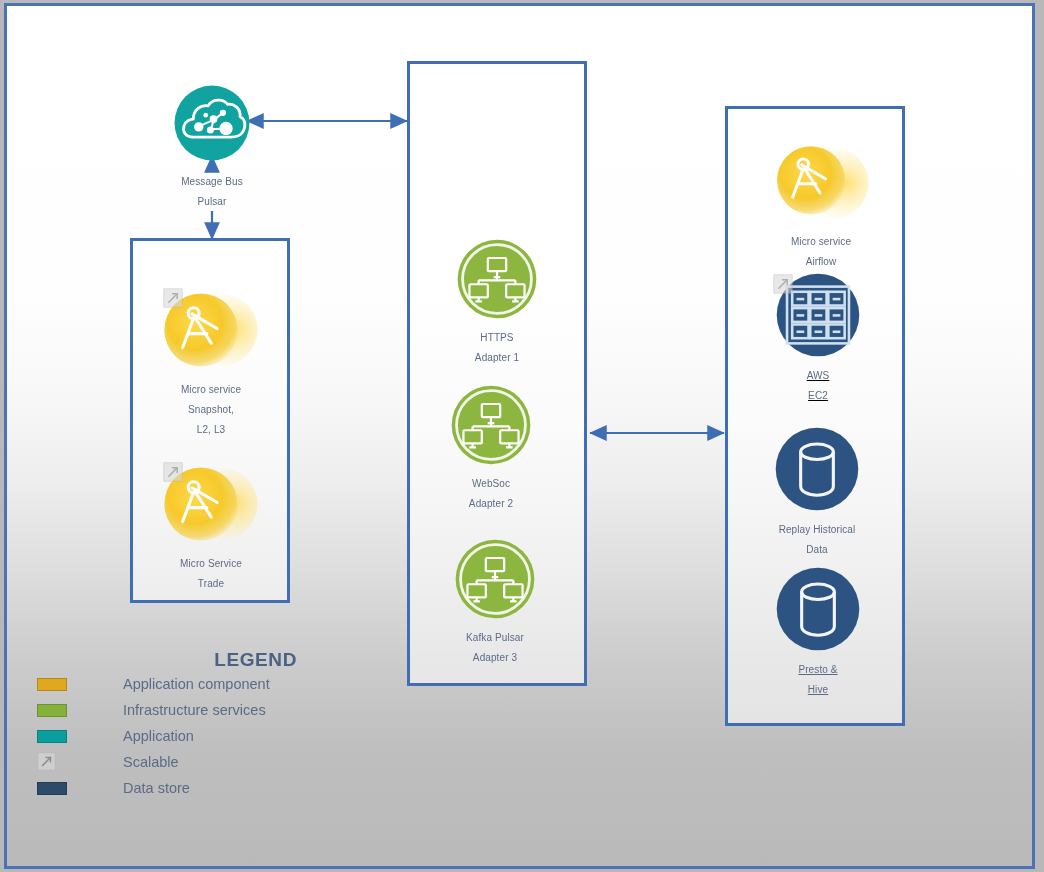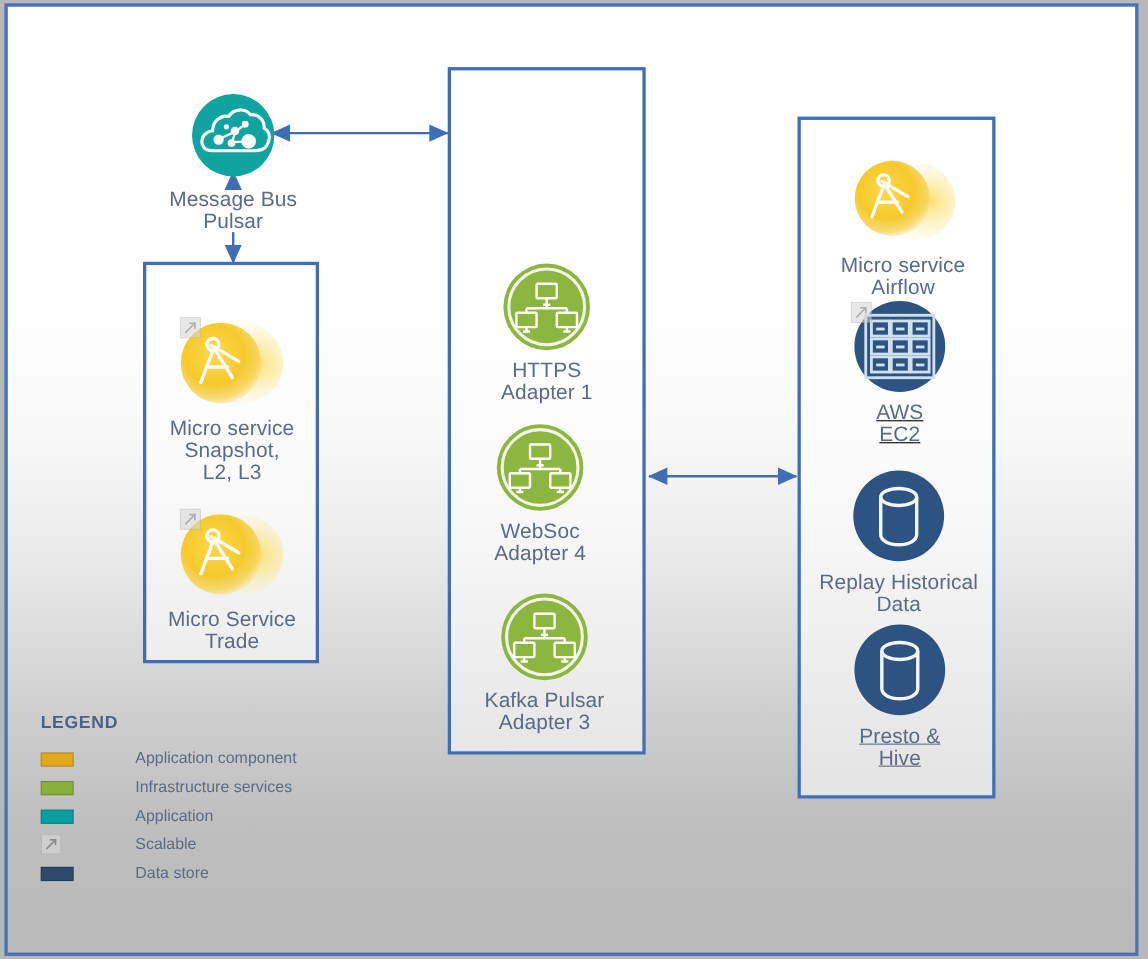--- a/index.html
+++ b/index.html
@@ -44,21 +44,21 @@
     background: rgba(255,255,255,0.55);
     box-sizing: border-box;
   }
 
   
   .node {
     position: absolute;
     text-align: center;
   }
   .node-label {
-    font-size: 19px;
+    font-size: 10px;
     line-height: 20px;
     color: #5b6b86;
     white-space: pre-line;
     margin-top: 4px;
     letter-spacing: 0.1px;
   }
   .node-label.dark {
     color: #4a4a4a;
     font-size: 14px;
   }
@@ -78,25 +78,25 @@
   }
 
   
   #legend {
     position: absolute;
     left: 30px;
     top: 643px;
     width: 260px;
   }
   #legend-title {
-    font-size: 16px;
+    font-size: 19px;
     font-weight: bold;
     color: #4a6285;
     letter-spacing: 0.6px;
-    margin-bottom: 10px;
+    text-align: right;
   }
   .legend-row {
     display: flex;
     align-items: center;
     height: 26px;
     gap: 42px;
   }
   .legend-swatch {
     width: 30px;
     height: 13px;
@@ -334,21 +334,21 @@
 
   <div class="node" style="left:414px; top:378px; width:140px;">
     <div class="icon-wrap" style="width:82px; height:82px;">
       <svg width="82" height="82" viewBox="0 0 100 100">
         <circle cx="50" cy="50" r="48" fill="#8cb63f"></circle>
         <circle cx="50" cy="50" r="42" fill="none" stroke="#f2f6ea" stroke-width="3.4"></circle>
         <use href="#sym-monitors" x="10" y="10" width="80" height="80"></use>
       </svg>
     </div>
     <div class="node-label" style="margin-top:8px;">WebSoc
-Adapter 4</div>
+Adapter 2</div>
   </div>
 
   <div class="node" style="left:414px; top:532px; width:148px;">
     <div class="icon-wrap" style="width:82px; height:82px;">
       <svg width="82" height="82" viewBox="0 0 100 100">
         <circle cx="50" cy="50" r="48" fill="#8cb63f"></circle>
         <circle cx="50" cy="50" r="42" fill="none" stroke="#f2f6ea" stroke-width="3.4"></circle>
         <use href="#sym-monitors" x="10" y="10" width="80" height="80"></use>
       </svg>
     </div>

